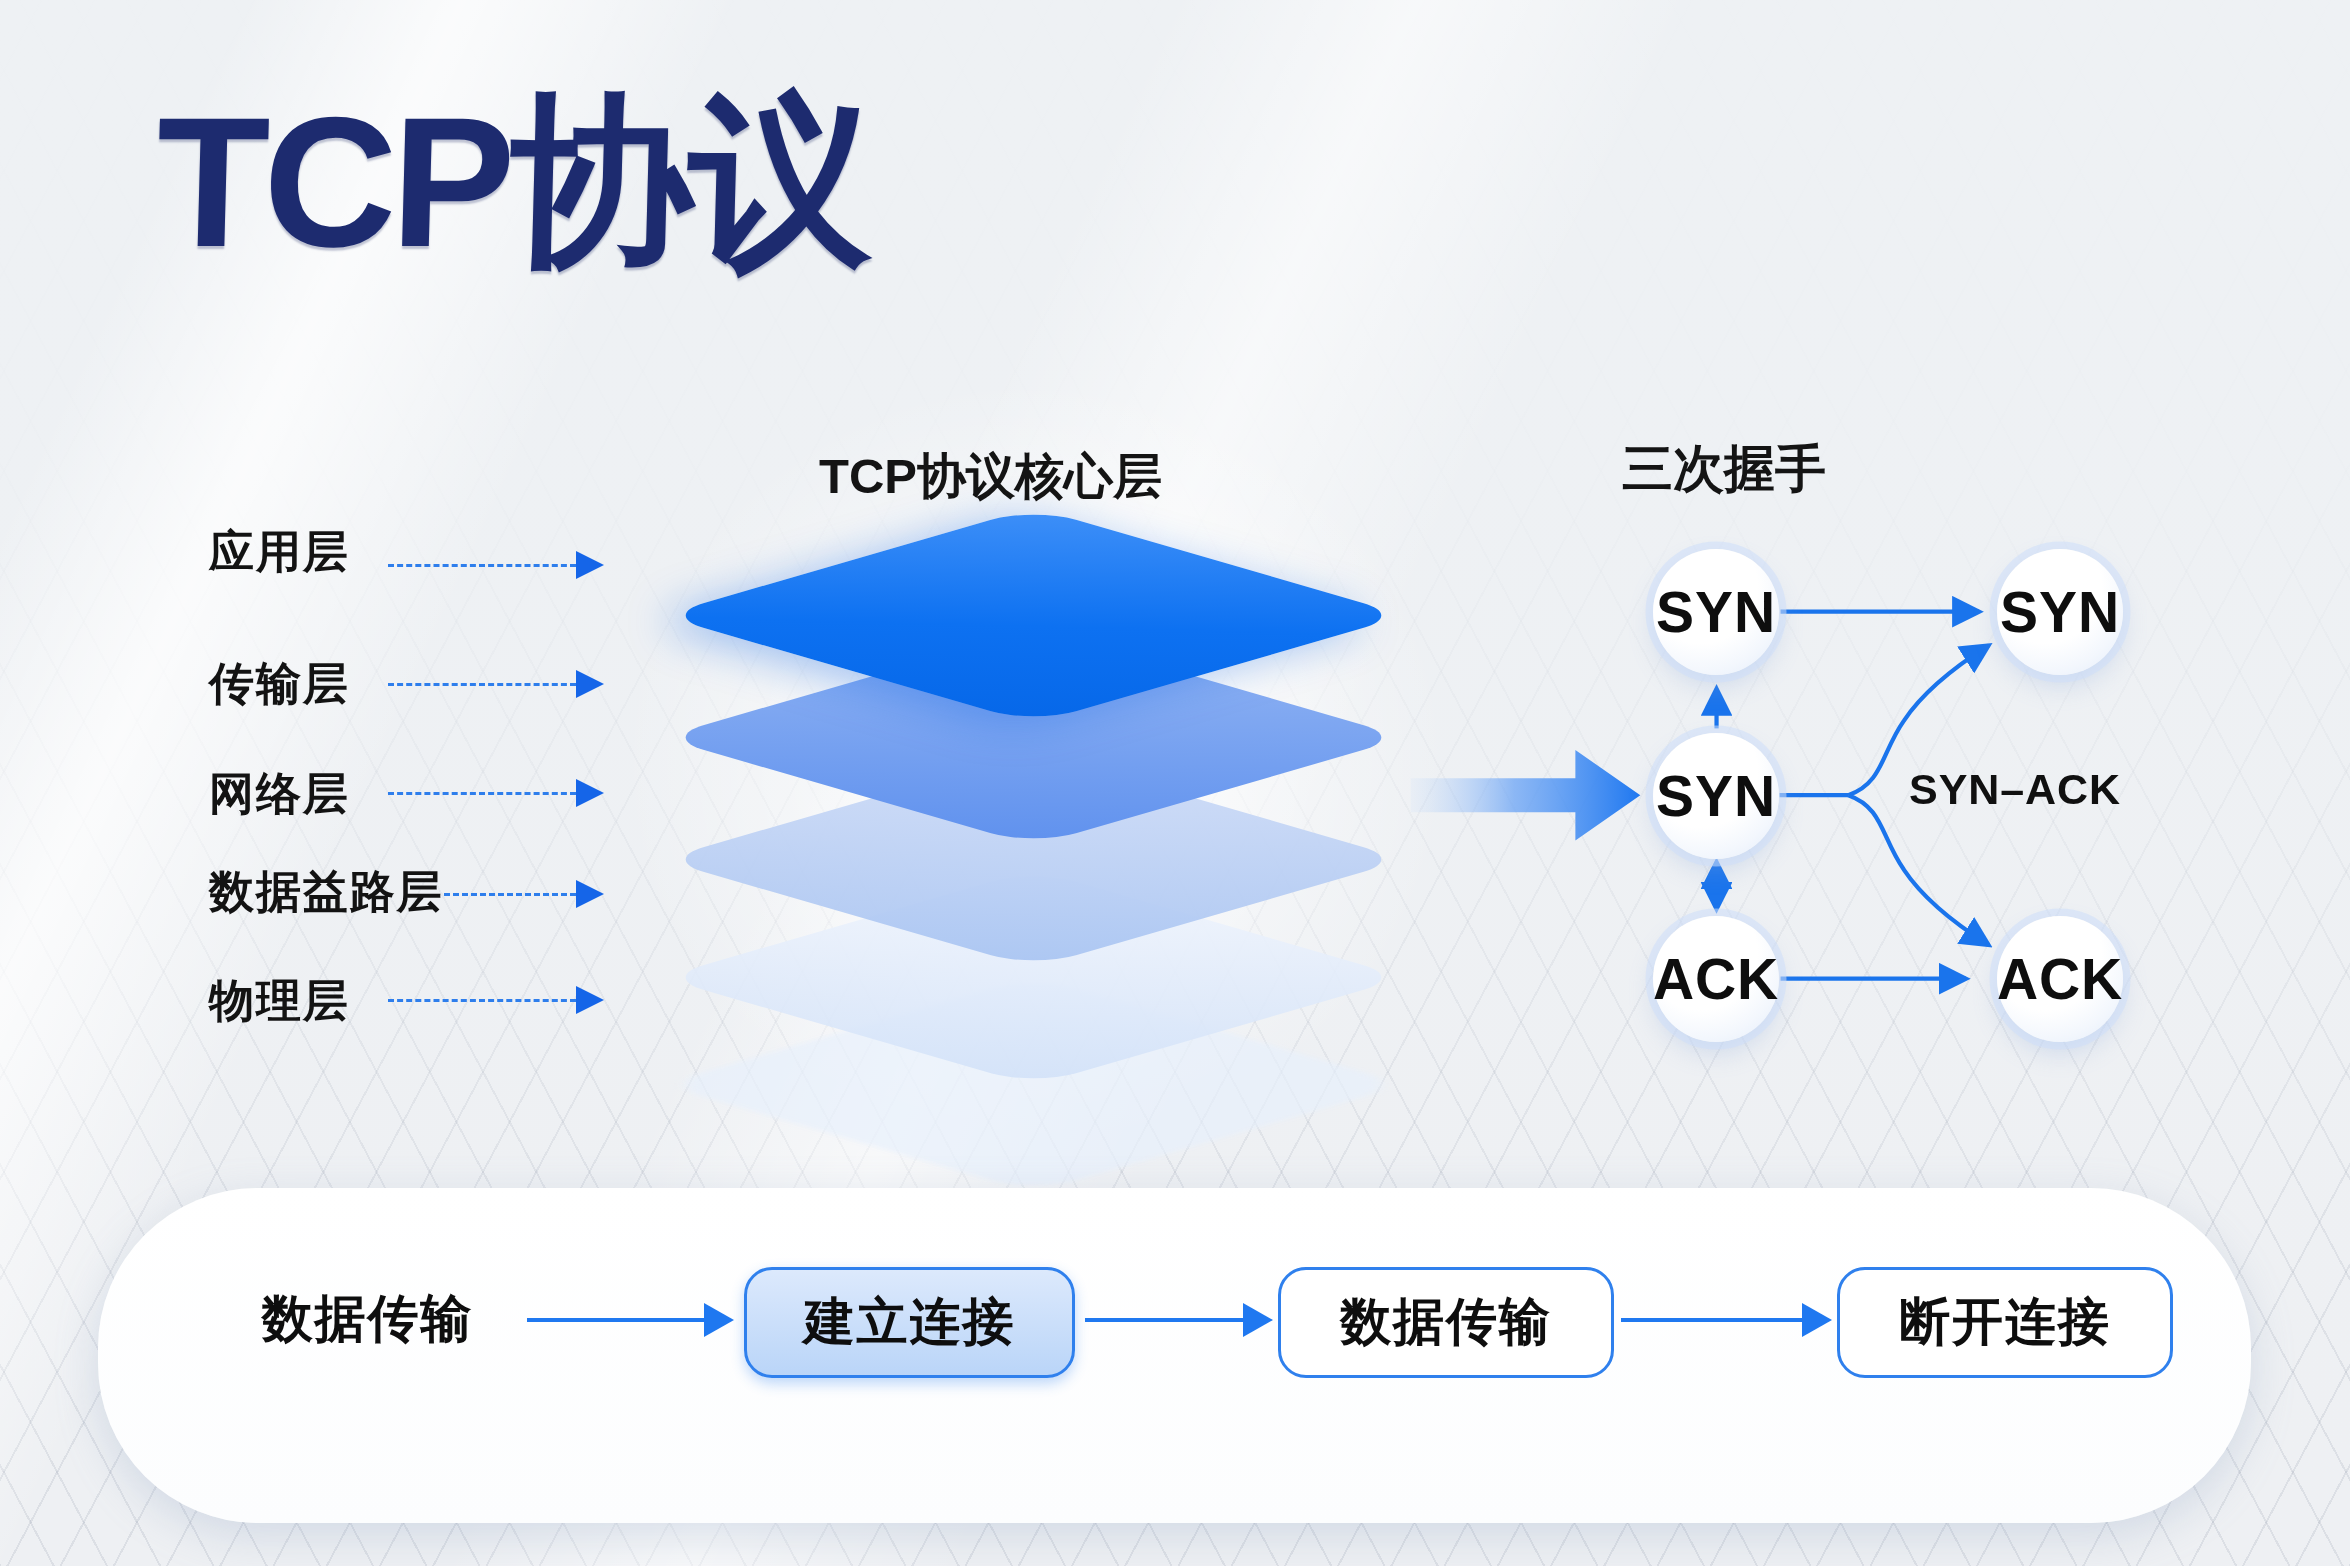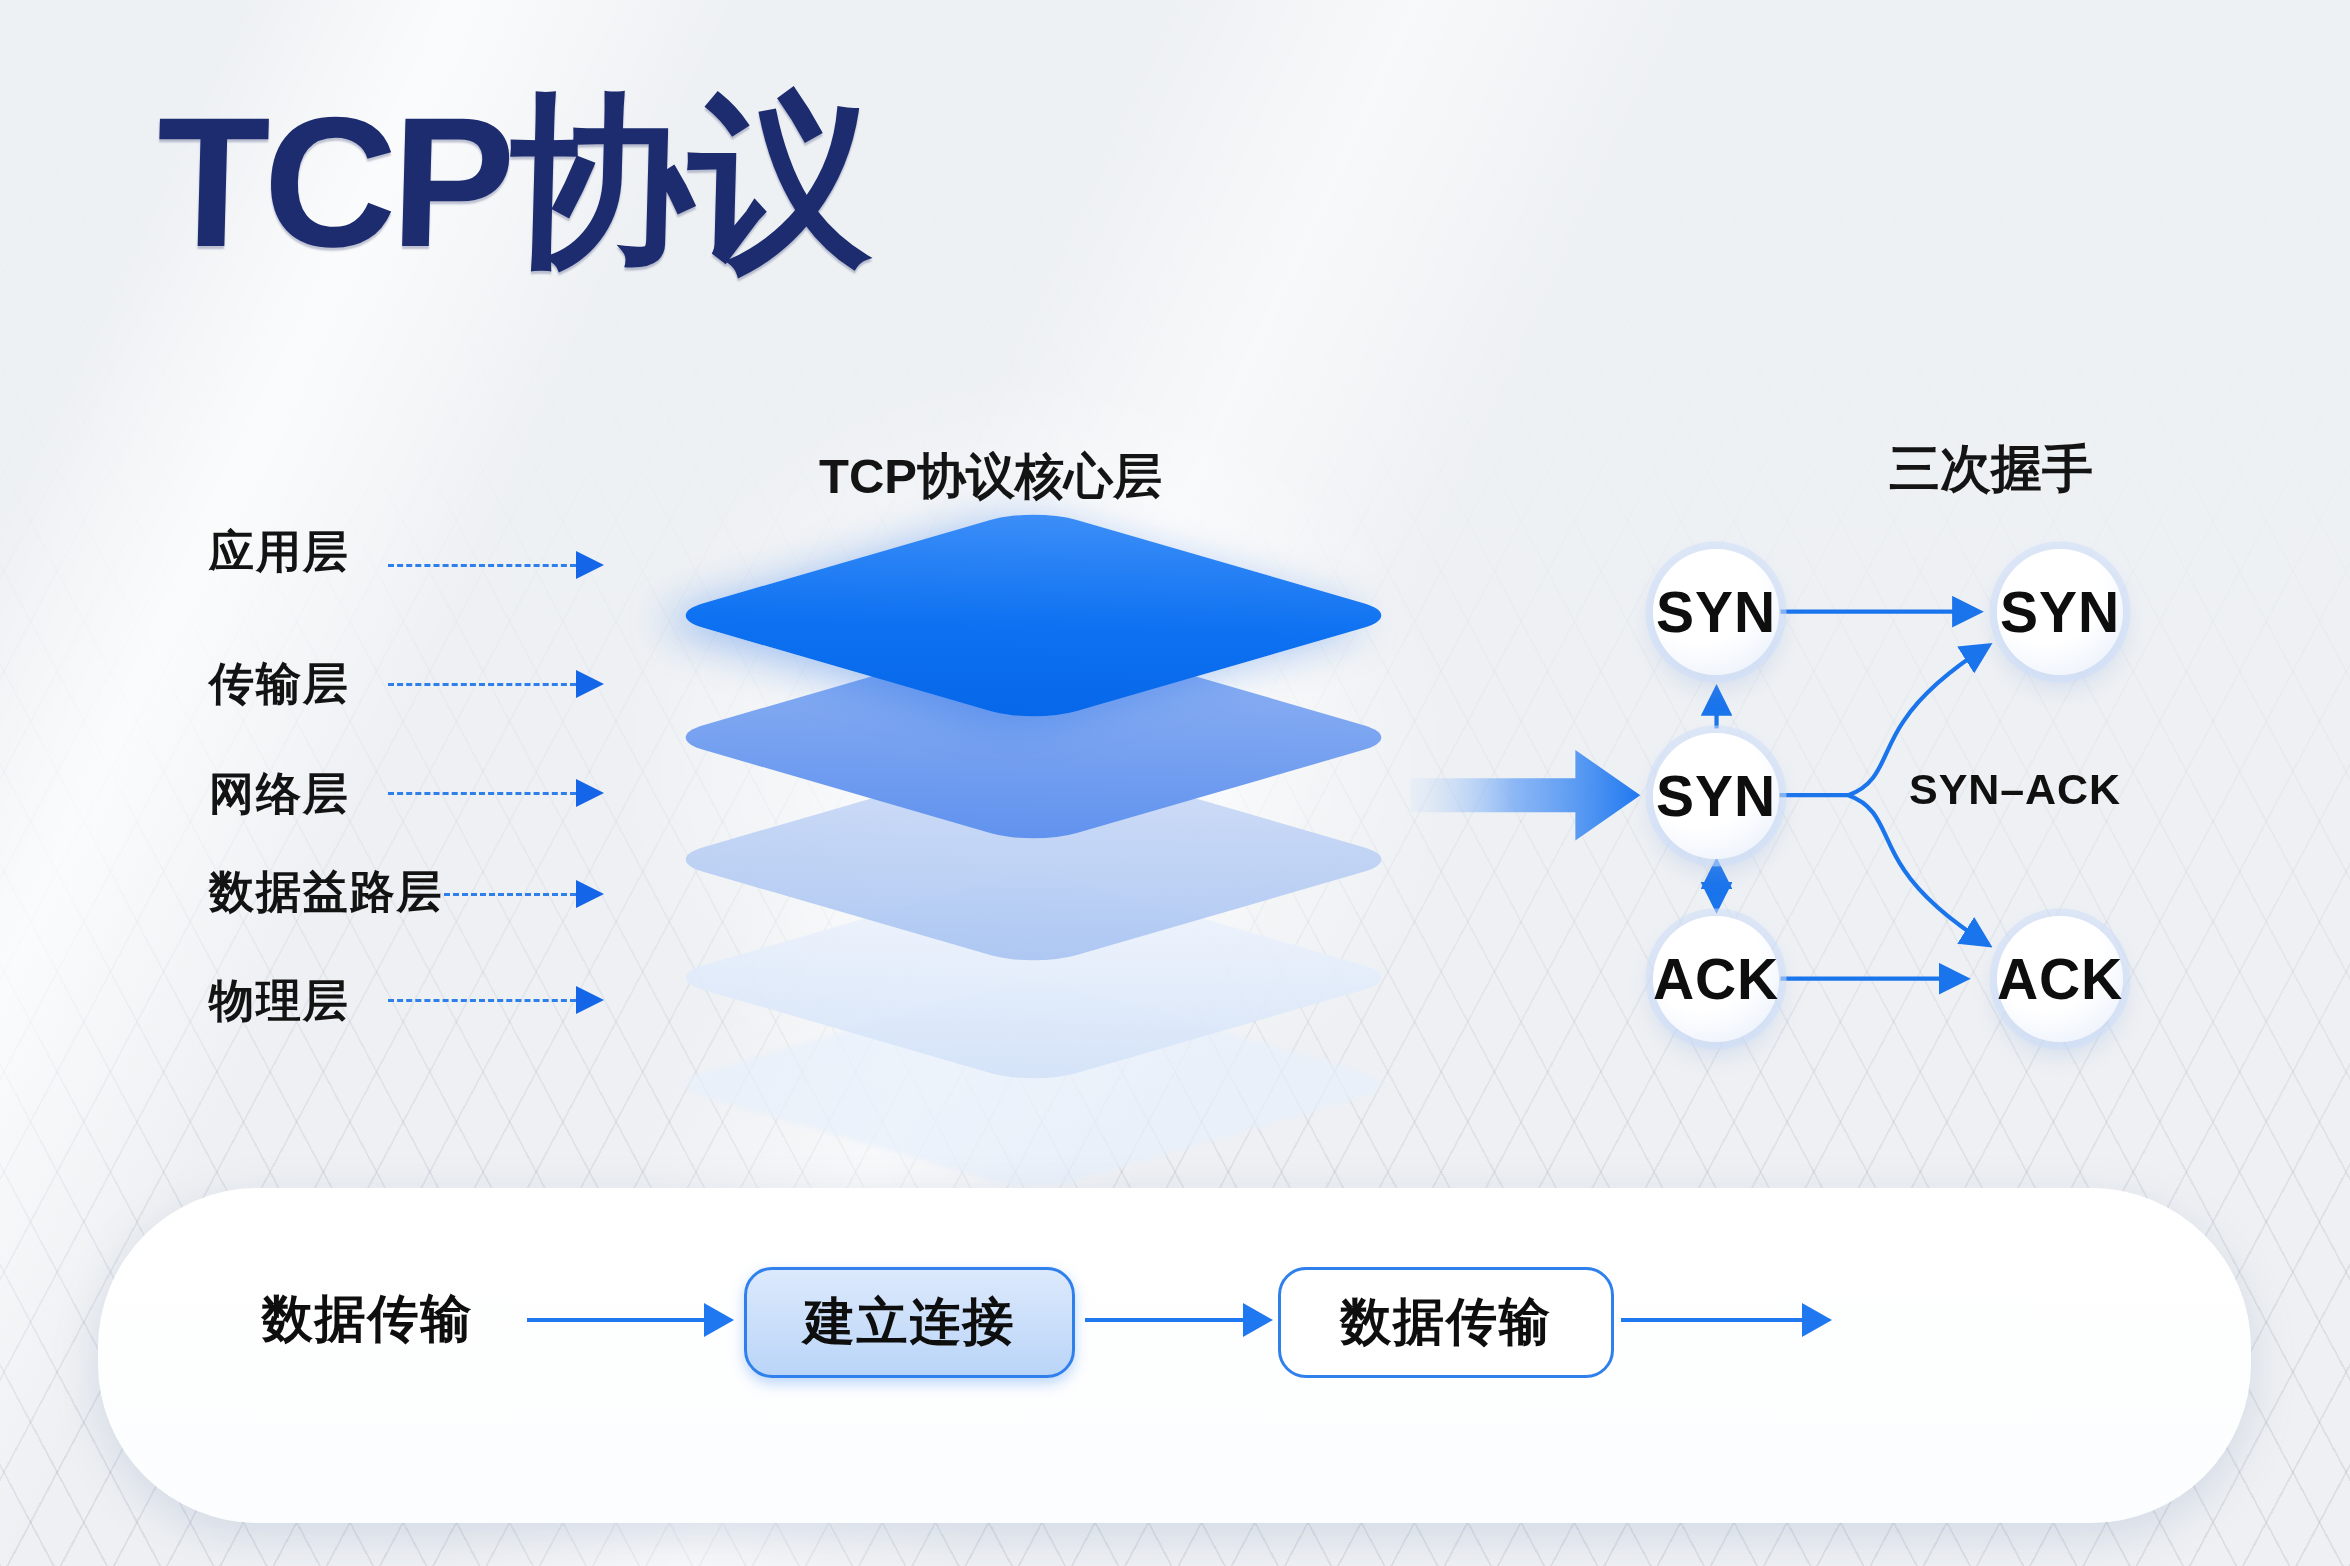--- a/index.html
+++ b/index.html
@@ -73,21 +73,21 @@
   }
   .row-0{top:524px;} .row-1{top:656px;font-family:Liberation Serif, serif;} .row-2{top:766px;} .row-3{top:866px;align-items:flex-end;} .row-4{top:973px;}
   .da-0{left:388px;top:564px;width:188px;}
   .da-1{left:388px;top:683px;width:188px;}
   .da-2{left:388px;top:792px;width:188px;}
   .da-3{left:444px;top:893px;width:132px;}
   .da-4{left:388px;top:999px;width:188px;}
 
   
   .handshake-heading{
-    position:absolute;left:1622px;top:435px;width:471px;text-align:right;
+    position:absolute;left:1622px;top:435px;width:471px;text-align:left;
     font-size:51px;font-weight:bold;color:#141414;z-index:8;
   }
   .hs-svg{position:absolute;left:1356px;top:527px;z-index:6;}
   .node{
     position:absolute;width:126px;height:126px;border-radius:50%;z-index:7;
     display:flex;align-items:center;justify-content:center;
     font-size:57px;font-weight:bold;color:#0e0e0e;letter-spacing:0.9px;
     background:radial-gradient(circle at 38% 30%, #ffffff 48%, #f3f7fd 72%, #e0eafa 100%);
     box-shadow:0 0 0 7.5px rgba(205,223,249,.55), 0 11.3px 24.5px rgba(140,170,220,.30);
   }
@@ -217,16 +217,17 @@
     <div class="synack-label">SYN–ACK</div>
 
     <div class="flow-panel"></div>
 
     <div class="step step-plain">数据传输</div>
     <div class="flow-arrow fa-1"></div>
     <div class="step step-highlighted">建立连接</div>
     <div class="flow-arrow fa-2"></div>
     <div class="step step-outlined step-2">数据传输</div>
     <div class="flow-arrow fa-3"></div>
+    <div class="step step-outlined step-3">断开连接</div>
 
   </div>
 </div>
 
 
 </body></html>

